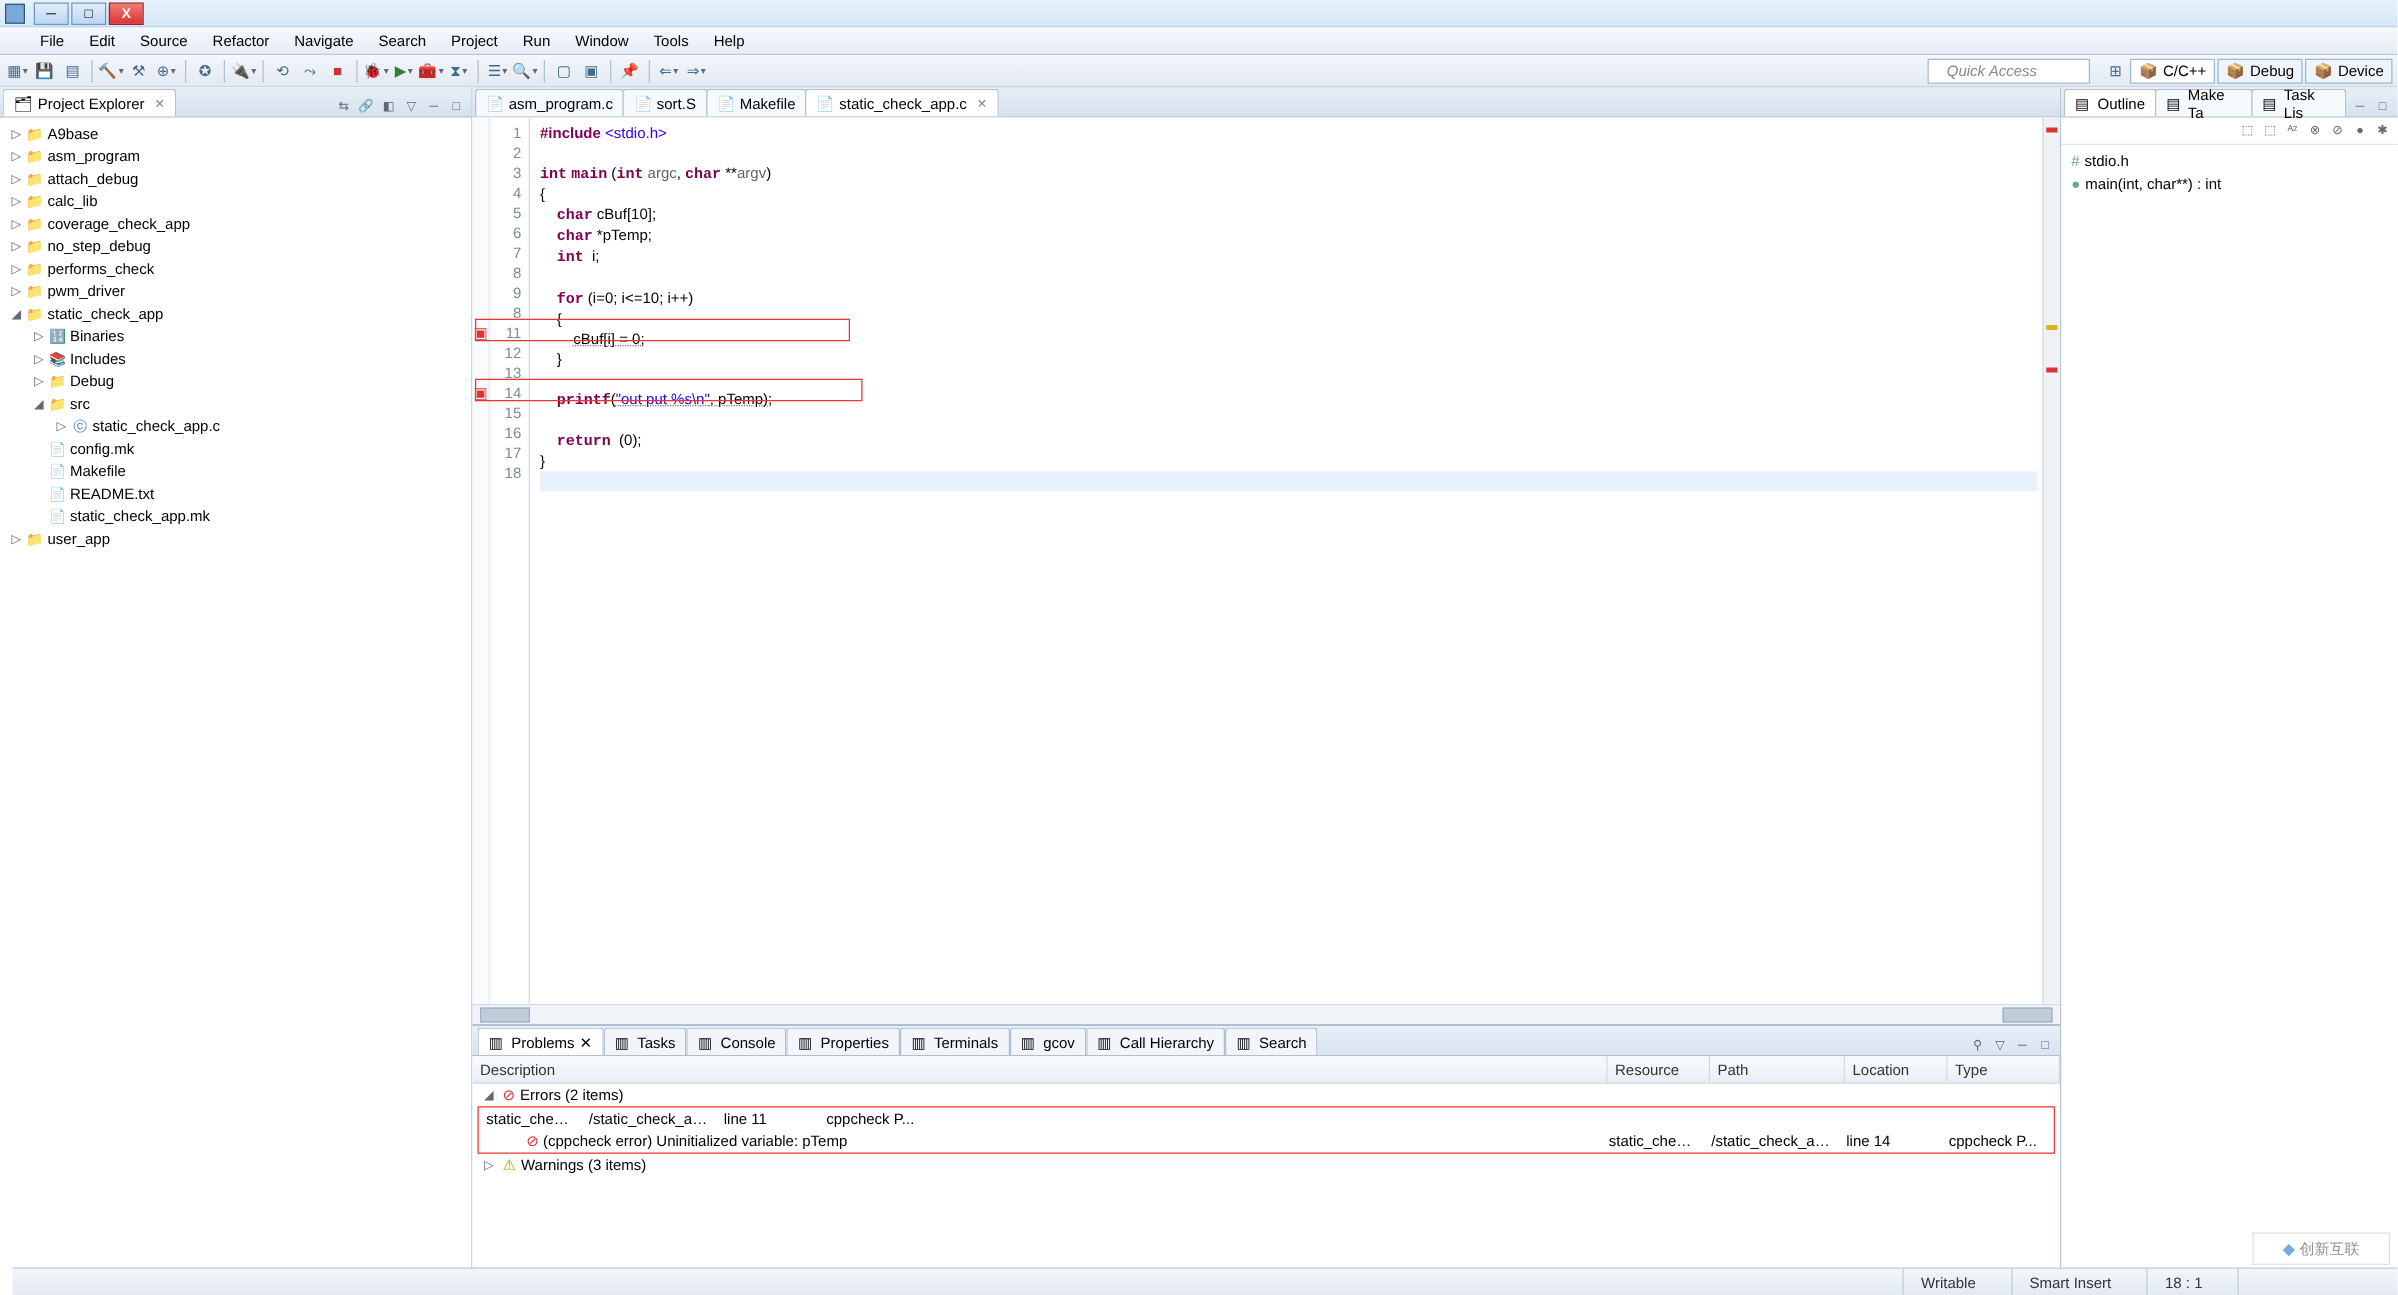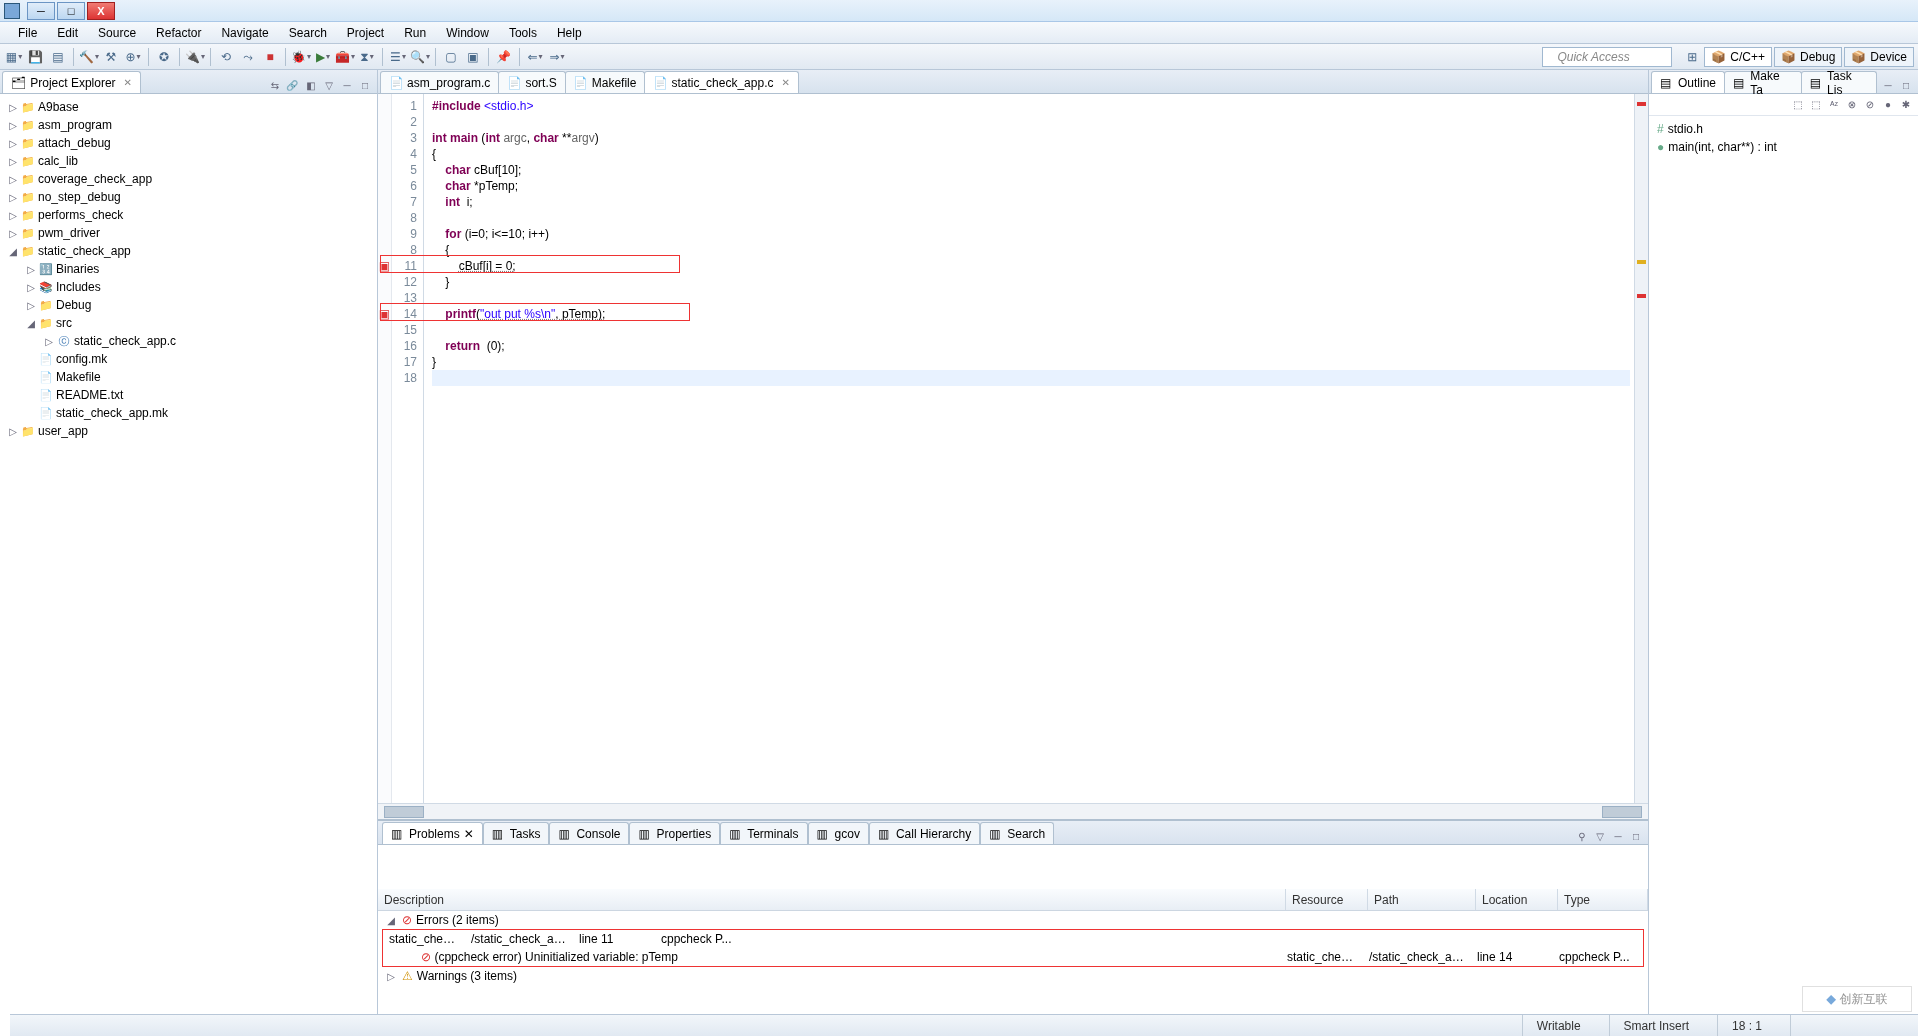--- a/index.html
+++ b/index.html
@@ -7,21 +7,21 @@
 
 
 .titlebar { height: 22px; background: linear-gradient(#e8f2fb,#d5e7f7); display:flex; align-items:center; padding-left:4px; border-bottom:1px solid #a9c7e7; }
 .titlebar .appicon { width:16px; height:16px; background:#7aa8d8; border:1px solid #2b587a; margin-right:6px; }
 .titlebar .title { flex:1; color:#0b2e4e; }
 .titlebar .winbtns { display:flex; }
 .titlebar .winbtn { width:28px; height:18px; margin:2px 1px; border:1px solid #6b95c4; background:linear-gradient(#e1edf9,#bcd7f1); display:flex; align-items:center; justify-content:center; font-size:11px; }
 .titlebar .close { background:linear-gradient(#f07b73,#d33); color:#fff; border-color:#a02020; font-weight:bold; }
 
 
-.menubar { height:22px; background:linear-gradient(#f6f9fc,#e4ecf5); border-bottom:1px solid #b8c7d8; display:flex; align-items:center; padding-left:8px; }
+.menubar { height:22px; background:linear-gradient(#f6f9fc,#e4ecf5); border-bottom:1px solid #b8c7d8; display:flex; align-items:center; padding-left:22px; }
 .menubar span { padding:0 10px; cursor:default; }
 
 
 .toolbar { height:26px; background:linear-gradient(#f4f7fb,#e1e9f2); border-bottom:1px solid #b8c7d8; display:flex; align-items:center; padding:0 4px; gap:2px; }
 .tbtn { width:20px; height:20px; border:1px solid transparent; display:flex; align-items:center; justify-content:center; font-size:12px; color:#4a6a8a; }
 .tsep { width:1px; height:18px; background:#b0c0d0; margin:0 3px; }
 .tdd::after { content:"▾"; font-size:8px; margin-left:1px; color:#667; }
 .quickaccess { margin-left:auto; width:130px; height:20px; border:1px solid #a0b8d0; background:#fff; color:#888; font-style:italic; padding:0 14px; display:flex; align-items:center; }
 .persp-row { display:flex; align-items:center; gap:2px; margin-left:8px; }
 .persp { height:20px; padding:0 6px; border:1px solid #a0b8d0; display:flex; align-items:center; gap:4px; font-size:11px; background:#eef4fa; }
@@ -50,21 +50,21 @@
 .folder { color:#c8a030; }
 .cfile { color:#4a80b8; }
 
 
 .editor-area { flex:1; display:flex; flex-direction:column; min-height:0; border-bottom:1px solid #b0c0d0; }
 .editor-body { flex:1; display:flex; overflow:hidden; font-family:Consolas,monospace; font-size:13px; background:#fff; position:relative; }
 .gutter { width:32px; background:#fff; border-right:1px solid #d0dae5; text-align:right; padding-right:6px; color:#7a8a9a; line-height:16px; padding-top:4px; }
 .marker-strip { width:14px; background:#fafbfd; border-right:1px solid #e4e8ee; padding-top:4px; }
 .marker-strip .mk { height:16px; display:flex; align-items:center; justify-content:center; font-size:10px; }
 .code { flex:1; padding:4px 4px 4px 8px; line-height:16px; white-space:pre; position:relative; }
-.k { color:#7f0055; font-weight:bold; }
+.k { color:#7f0055; font-weight:bold;font-family:Liberation Mono, monospace; }
 .s { color:#2a00ff; }
 .pp { color:#7f0055; font-weight:bold; }
 .arg { color:#646464; }
 .u { text-decoration: underline dotted #808080; }
 .curline { background:#e8f2ff; display:block; }
 .overview { width:14px; background:#eef2f7; border-left:1px solid #d0dae5; position:relative; }
 .ov-mark { position:absolute; left:2px; right:2px; height:4px; }
 .ov-err { background:#d33; }
 .ov-warn { background:#e0b020; }
 .hscroll { height:16px; background:#f0f3f7; border-top:1px solid #d0dae5; display:flex; align-items:center; }
@@ -74,21 +74,21 @@
 .redbox { position:absolute; border:1px solid #e33; background:rgba(255,255,255,0); pointer-events:none; }
 
 
 .bottom-panel { height:194px; display:flex; flex-direction:column; border-top:1px solid #b0c0d0; background:#fff; }
 .btab-row { height:24px; display:flex; align-items:flex-end; background:linear-gradient(#e8eef6,#d9e3ef); border-bottom:1px solid #b0c0d0; padding-left:4px; }
 .btab { height:22px; padding:0 8px; border:1px solid #b0c0d0; border-bottom:none; background:#f2f6fa; display:flex; align-items:center; gap:4px; border-top-left-radius:3px; border-top-right-radius:3px; font-size:11px; }
 .btab.active { background:#fff; z-index:1; }
 .btab .bic { width:14px; height:14px; }
 .b-summary { height:20px; padding:0 8px; display:flex; align-items:center; color:#444; font-size:11px; }
 .prob-table { flex:1; overflow:auto; }
-.pt-head { display:flex; height:22px; background:linear-gradient(#fafcfe,#e8eef5); border-bottom:1px solid #ccd6e1;margin-top:44px; }
+.pt-head { display:flex; height:22px; background:linear-gradient(#fafcfe,#e8eef5); border-bottom:1px solid #ccd6e1; }
 .pt-head .col { border-right:1px solid #d0dae5; padding:4px 6px; color:#333; }
 .pt-row { display:flex; height:18px; align-items:center; }
 .pt-row .col { padding:0 6px; overflow:hidden; text-overflow:ellipsis; white-space:nowrap; }
 .col-desc { flex:1; min-width:300px; }
 .col-res { width:82px; }
 .col-path { width:108px; }
 .col-loc { width:82px; }
 .col-type { width:90px; }
 .pt-group { padding-left:6px; display:flex; align-items:center; height:18px; gap:4px; }
 .err-ic { color:#d33; }

